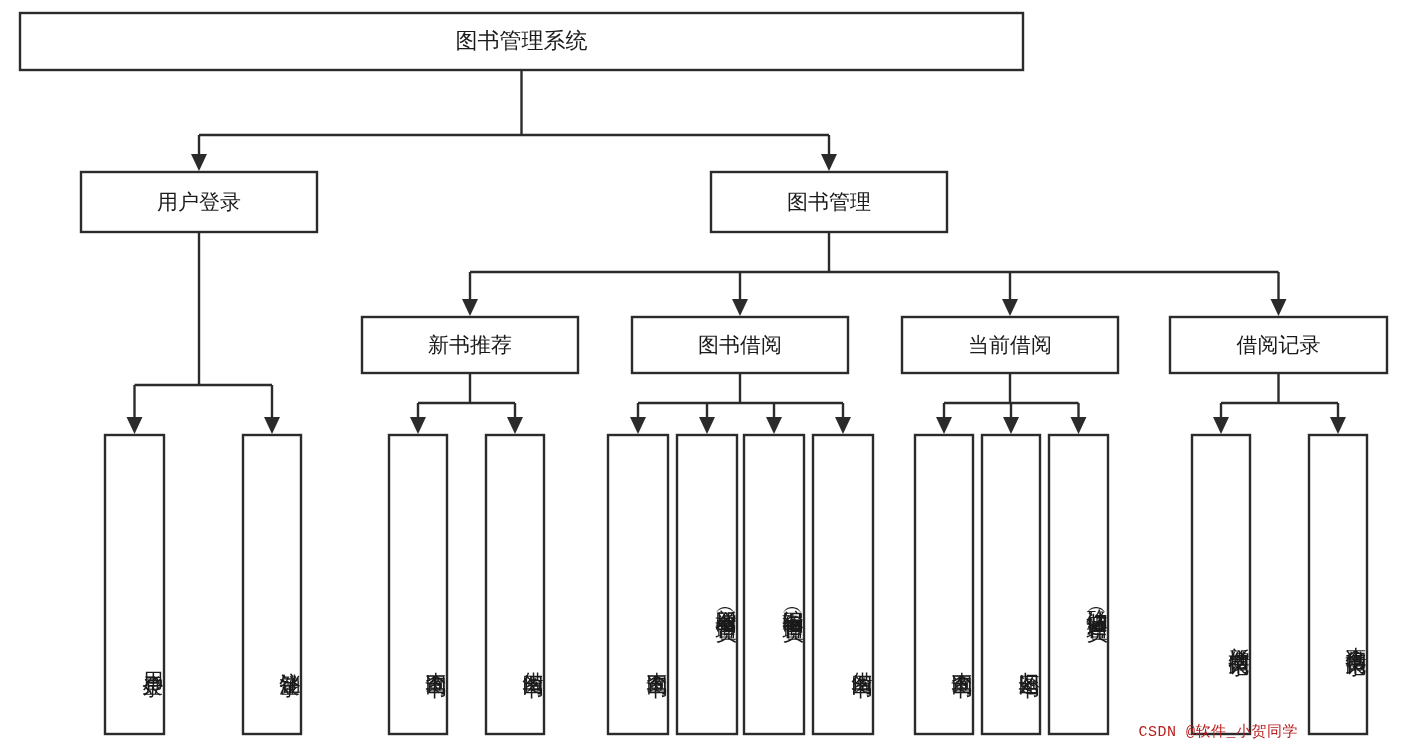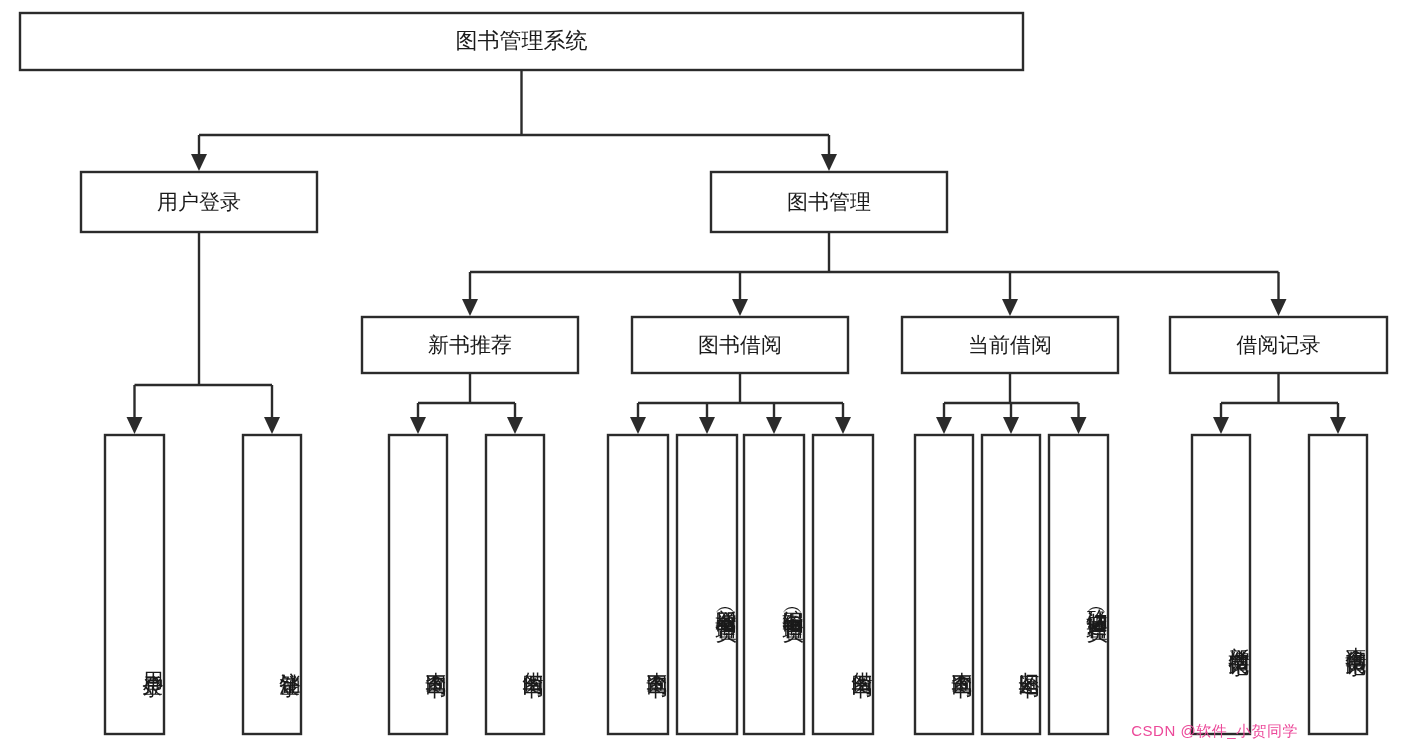--- a/index.html
+++ b/index.html
@@ -61,23 +61,23 @@
     line-height: 1.08;
     letter-spacing: 2px;
     color: #1a1a1a;
     white-space: nowrap;
     pointer-events: none;
   }
   .watermark {
     position: absolute;
     right: 8px;
     bottom: 6px;
-    font-family: Liberation Sans, sans-serif;
+    font-family: Liberation Mono, monospace;
     font-size: 15px;
-    color: #ec4899;
+    color: #b91c1c;
     letter-spacing: 0.5px;
     user-select: none;
   }
 </style>
 </head>
 <body>
 
 <div id="diagram-root">
 
   <svg class="diagram" viewBox="0 0 1405 747" xmlns="http://www.w3.org/2000/svg">

